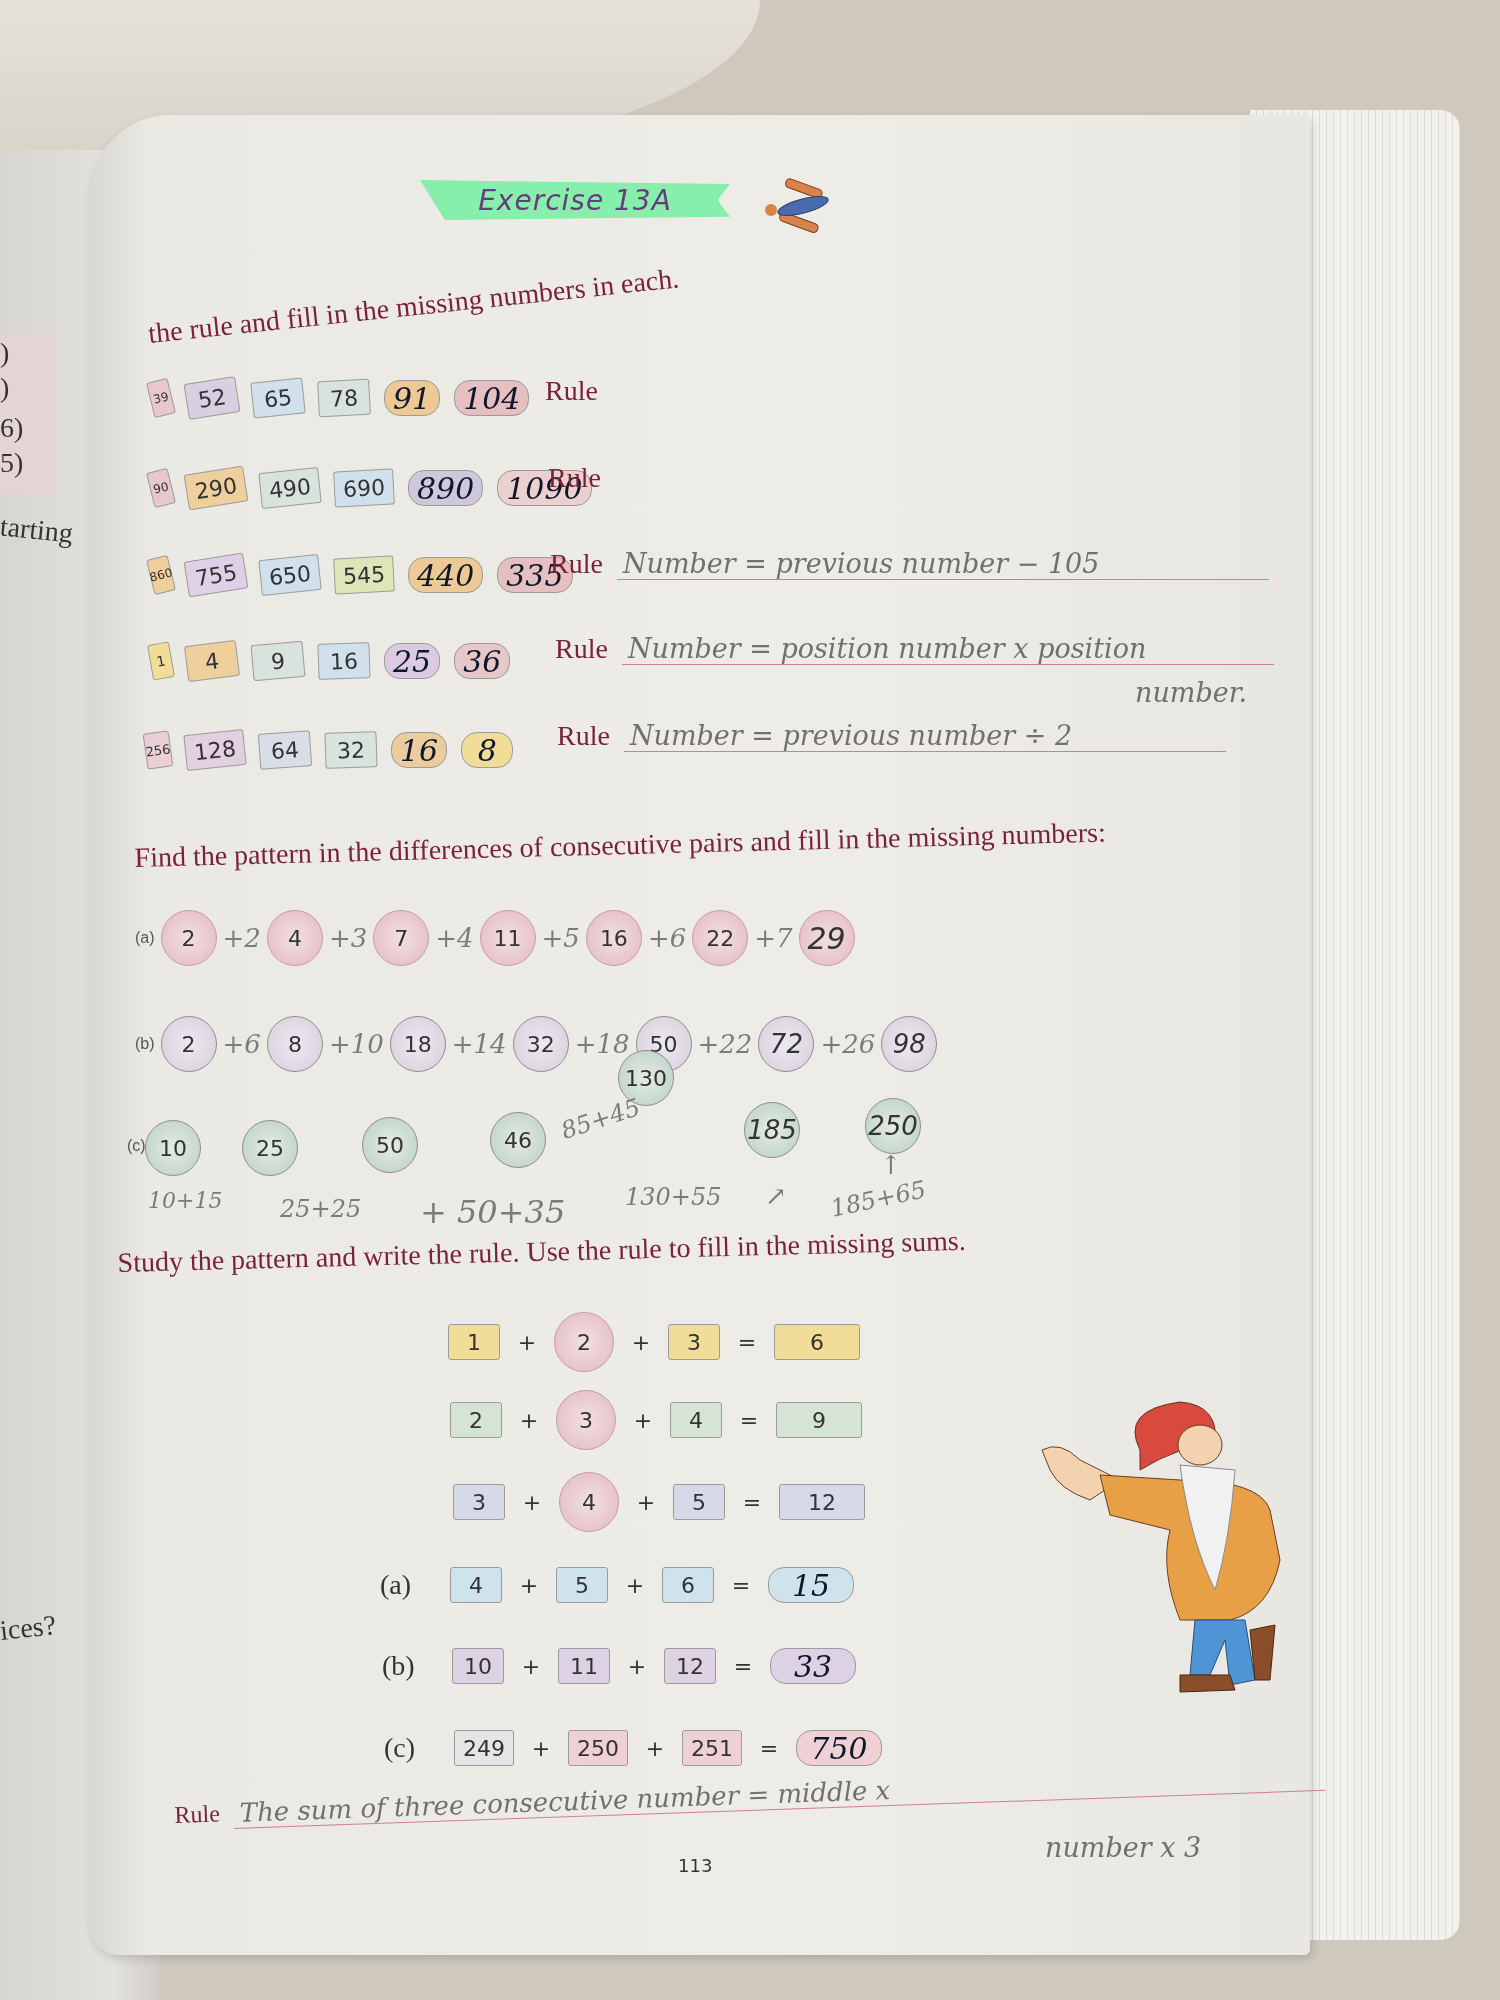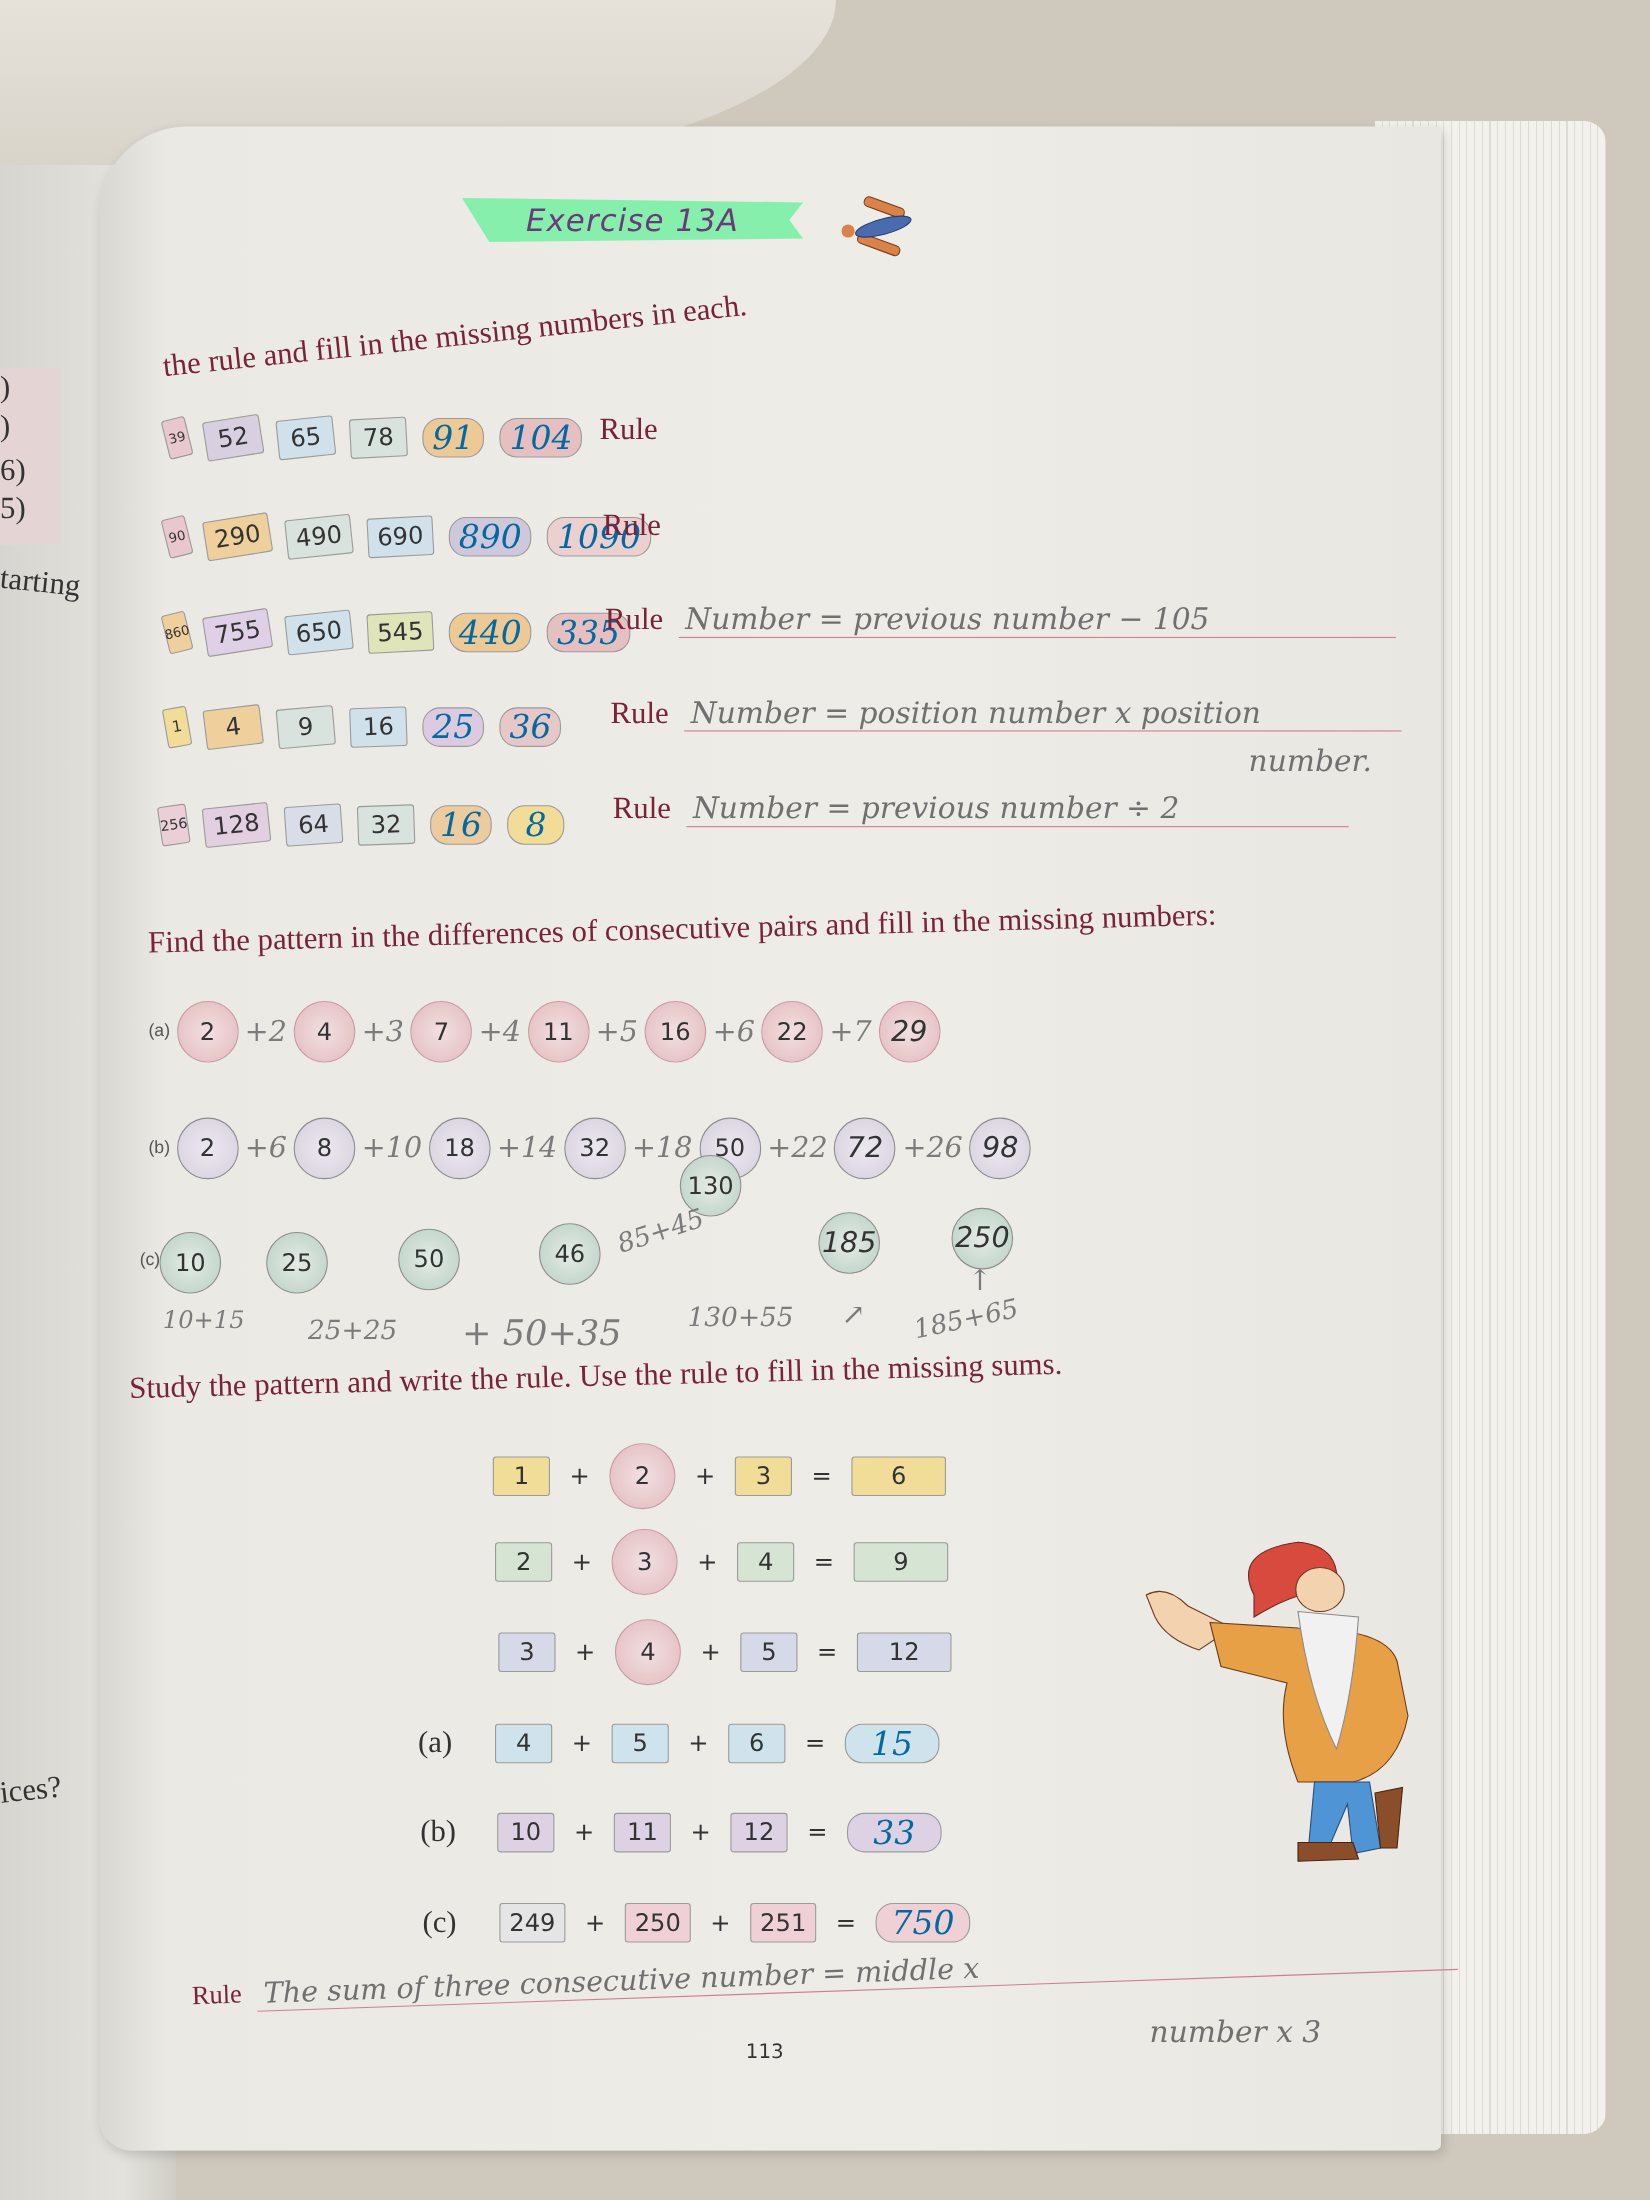--- a/index.html
+++ b/index.html
@@ -32,21 +32,21 @@
     font-size: 28px; letter-spacing: 1px; }
   .plane { position: absolute; left: 757px; top: 178px; width: 90px; height: 60px; }
 
   .heading { position: absolute; color: #7a2236; font-family: "Liberation Serif", serif;
     font-size: 28px; white-space: nowrap; }
 
   .row { position: absolute; display: flex; align-items: center; gap: 14px; }
   .box { min-width: 52px; height: 36px; padding: 0 8px; border: 1.5px solid #9b9b9b;
     border-radius: 3px; display: flex; align-items: center; justify-content: center;
     font-family: "DejaVu Sans", sans-serif; font-size: 22px; color: #333; box-sizing: border-box; }
-  .hand { font-family: "DejaVu Serif", serif; font-style: italic; color: #0369a1; font-size: 30px; border-radius: 16px; }
+  .hand { font-family: "DejaVu Serif", serif; font-style: italic; color: #0f172a; font-size: 30px; border-radius: 16px; }
   .rule-label { color: #7a2236; font-size: 28px; font-family: "Liberation Serif", serif; }
   .rule-line { border-bottom: 1.5px solid #cf7f8e; font-family: "DejaVu Serif", serif;
     font-style: italic; color: #707070; font-size: 27px; padding: 0 6px; white-space: nowrap; }
   .rule-cont { position: absolute; font-family: "DejaVu Serif", serif; font-style: italic;
     color: #707070; font-size: 27px; }
 
   .circle { width: 56px; height: 56px; border-radius: 50%; border: 1.5px solid #8d8d8d;
     display: flex; align-items: center; justify-content: center; box-sizing: border-box;
     font-family: "DejaVu Sans", sans-serif; font-size: 22px; color: #333; flex: 0 0 auto; }
   .c-pink { background: radial-gradient(circle, #f2e0e2 0%, #e2b9bd 100%); border-color: #c99aa0; }
@@ -162,21 +162,21 @@
   <div class="circle c-pink">4</div>
   <span class="diff">+3</span>
   <div class="circle c-pink">7</div>
   <span class="diff">+4</span>
   <div class="circle c-pink">11</div>
   <span class="diff">+5</span>
   <div class="circle c-pink">16</div>
   <span class="diff">+6</span>
   <div class="circle c-pink">22</div>
   <span class="diff">+7</span>
-  <div class="circle c-pink hand" style="font-size:26px;">29</div>
+  <div class="circle c-pink hand" style="font-size:30px;">29</div>
 </div>
 
 <div class="row" style="left:135px;top:1016px;gap:6px;">
   <span class="label-small">(b)</span>
   <div class="circle c-lav">2</div>
   <span class="diff">+6</span>
   <div class="circle c-lav">8</div>
   <span class="diff">+10</span>
   <div class="circle c-lav">18</div>
   <span class="diff">+14</span>

